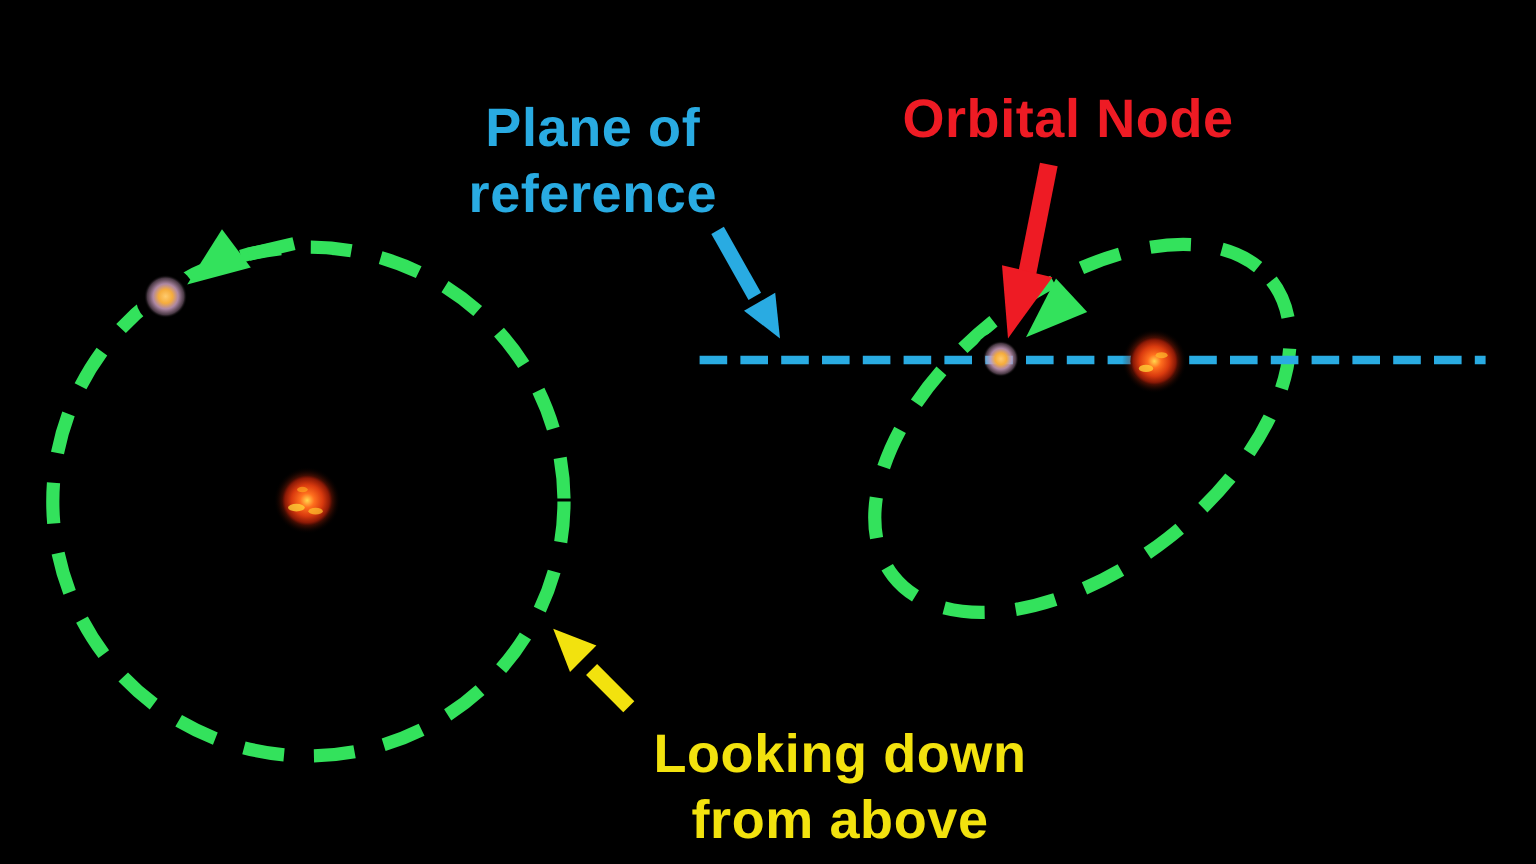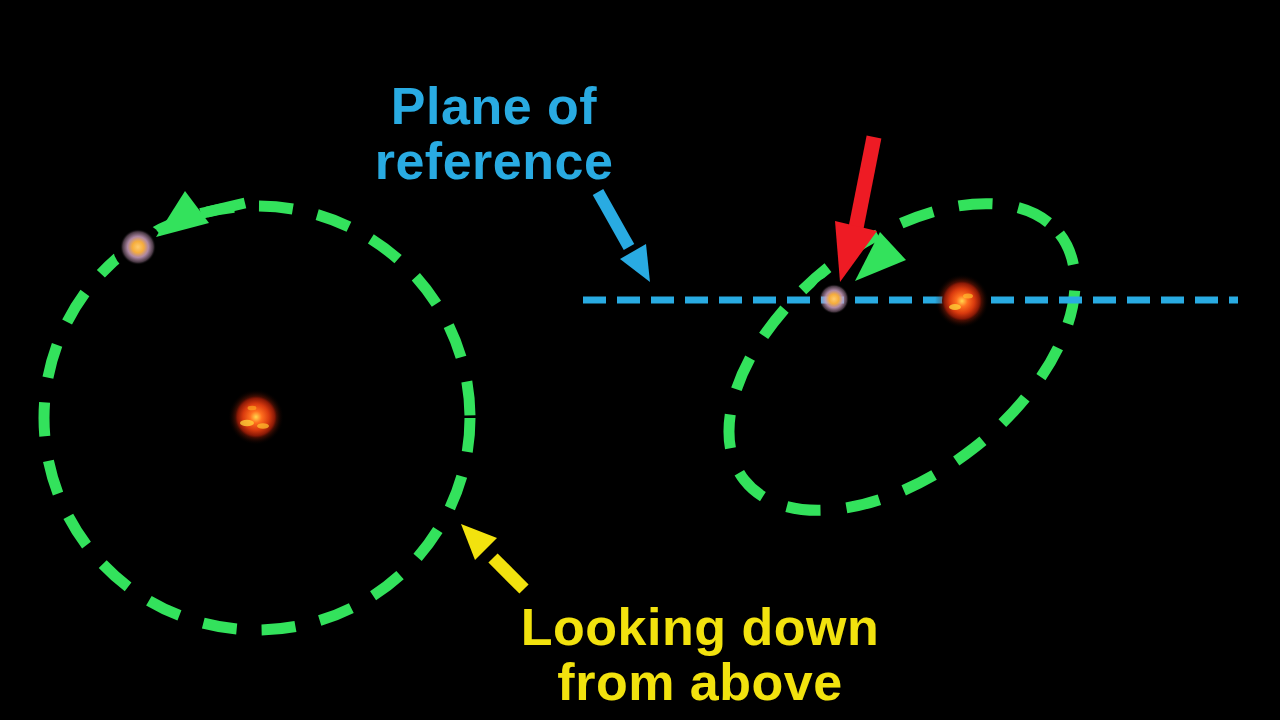--- a/index.html
+++ b/index.html
@@ -21,21 +21,21 @@
     position: absolute;
     left: 0; top: 0;
     width: 1280px;
     height: 720px;
     display: block;
   }
   .label {
     position: absolute;
     transform: translateX(-50%);
     font-weight: bold;
-    font-size: 52px;
+    font-size: 45px;
     line-height: 55px;
     text-align: center;
     white-space: pre-line;
     letter-spacing: 0.5px;
     user-select: none;
   }
   .label-blue   { color: var(--c-blue,   #29ABE2); }
   .label-red    { color: var(--c-red,    #EE1B24); }
   .label-yellow { color: var(--c-yellow, #F2E20E); }
 </style>
@@ -107,17 +107,18 @@
     </g>
 
     <circle cx="138" cy="247" r="18" fill="url(#planetGrad)"></circle>
 
     <circle cx="834" cy="299" r="15" fill="url(#planetGrad)"></circle>
   </svg>
 
   <div class="label label-blue" style="left:494px; top:79px;">Plane of
 reference</div>
 
+  <div class="label label-red" style="left:890px; top:71px;">Orbital Node</div>
 
   <div class="label label-yellow" style="left:700px; top:600px;">Looking down
 from above</div>
 
 </div>
 
 </body></html>

